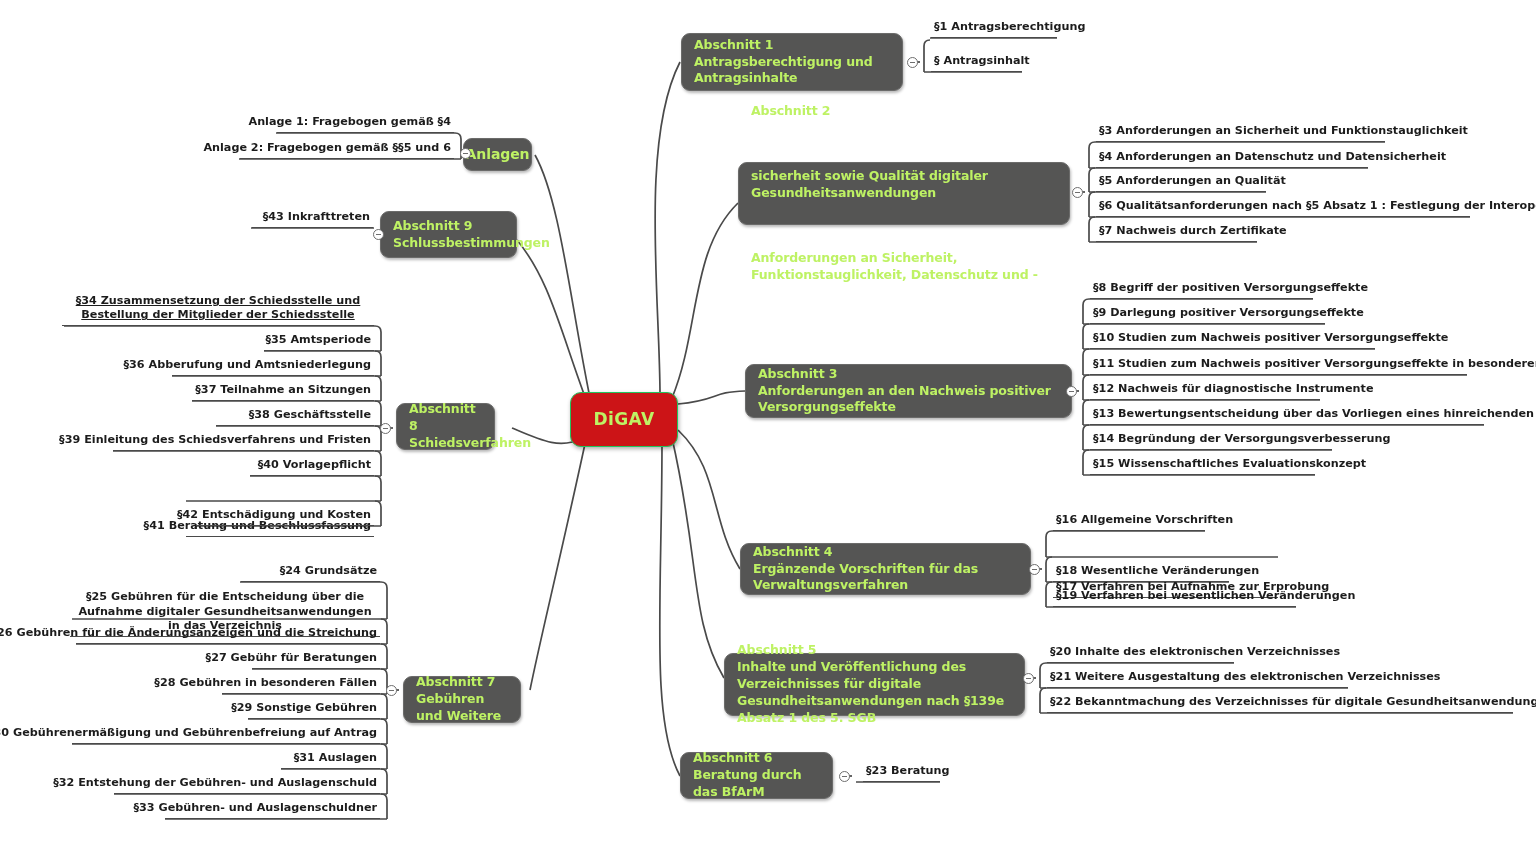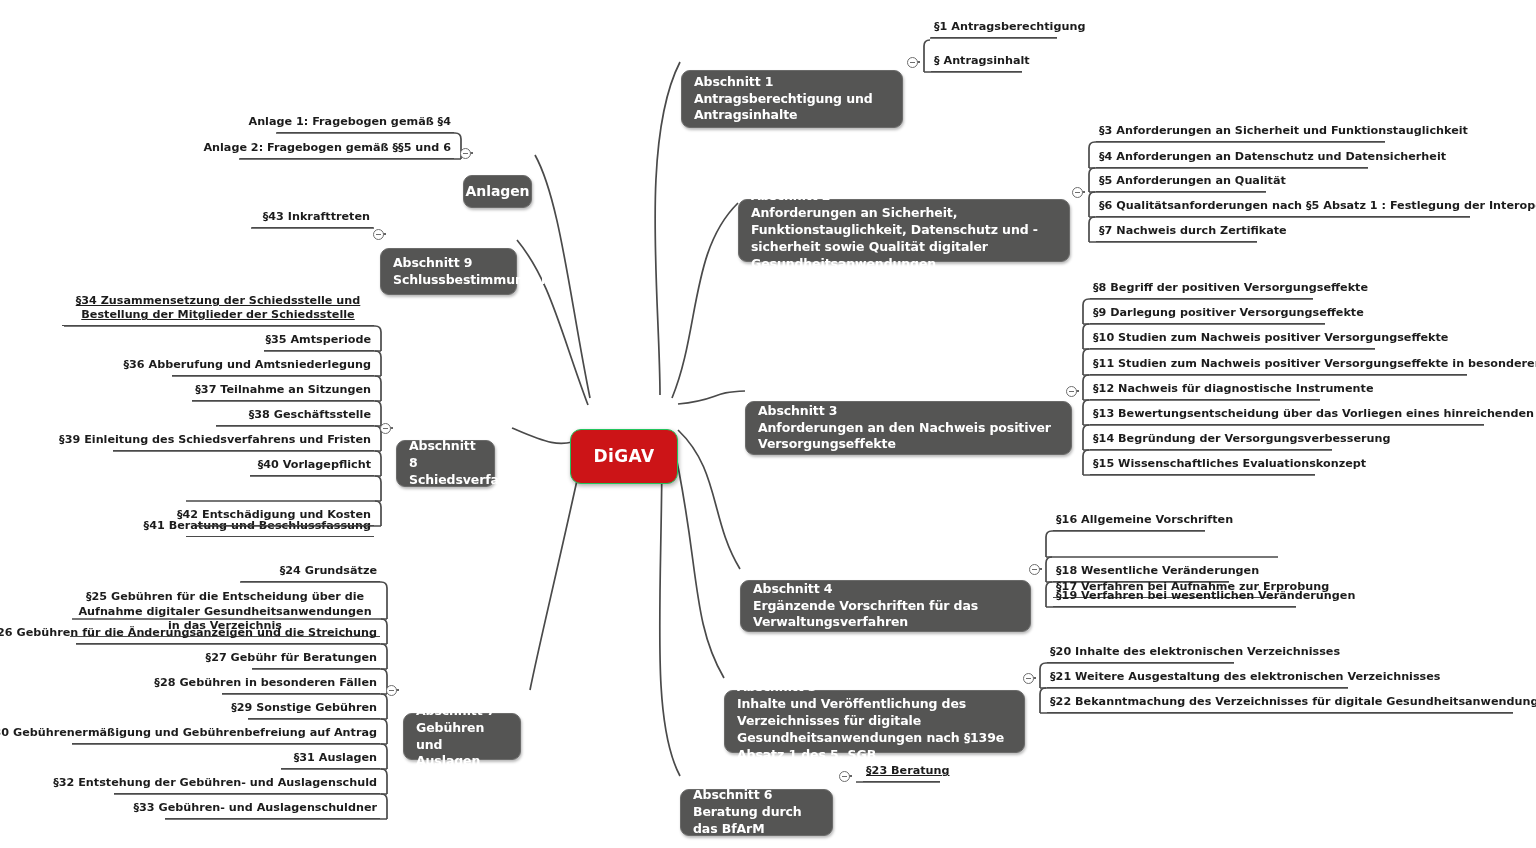--- a/index.html
+++ b/index.html
@@ -1,26 +1,26 @@
 <!DOCTYPE html>
 <html><head>
 <meta charset="utf-8">
 <style>
   html,body{margin:0;padding:0;background:#ffffff;}
   body{width:1536px;height:848px;position:relative;overflow:hidden;
        font-family:"DejaVu Sans","Liberation Sans",sans-serif;}
   #canvas{position:absolute;left:0;top:0;width:1536px;height:848px;}
   svg.links{position:absolute;left:0;top:0;width:1536px;height:848px;pointer-events:none;}
 
-  .node{position:absolute;box-sizing:border-box;background:#555554;color:#ffffff;
+  .node{position:absolute;box-sizing:border-box;background:#555554;color:#bef264;
         border-radius:9px;border:1px solid #6b6b6a;
         box-shadow:1px 2px 3px rgba(0,0,0,.28);
         display:flex;flex-direction:column;justify-content:center;
         padding:8px 12px;font-size:12.5px;line-height:1.35;font-weight:700;
-        letter-spacing:-0.1px;margin-top:37px;}
+        letter-spacing:-0.1px;}
   .node .l1{display:block;}
   .node.center{background:#cc1417;border:1px solid #22c55e;
         border-radius:11px;align-items:center;justify-content:center;
         font-size:17px;font-weight:700;letter-spacing:.4px;
         box-shadow:1px 2px 4px rgba(0,0,0,.32);}
   .node.plain{justify-content:center;align-items:flex-start;font-size:14px;}
 
   .leaf{position:absolute;box-sizing:border-box;color:#1c1c1c;
         font-size:11.2px;line-height:1.3;font-weight:700;
         border-bottom:1.6px solid #4a4a4a;padding:0 3px 2px 3px;
@@ -125,24 +125,24 @@
 </div>
 
 <div class="node" style="left:681px;top:33px;width:222px;height:58px;">
   <span class="l1">Abschnitt 1</span>
   <span class="l1">Antragsberechtigung und Antragsinhalte</span>
 </div>
 <div class="knob" style="left:907px;top:57px;"></div>
 <div class="leaf right" style="left:931px;top:24px;width:126px;height:14px;">§1 Antragsberechtigung</div>
 <div class="leaf right" style="left:931px;top:58px;width:91px;height:14px;">§ Antragsinhalt</div>
 
-<div class="node" style="left:738px;top:162px;width:332px;height:63px;">
+<div class="node" style="left:738px;top:162px;width:332px;height:63px;gap:48px;">
   <span class="l1">Abschnitt 2</span>
+  <span class="l1">sicherheit sowie Qualität digitaler Gesundheitsanwendungen</span>
   <span class="l1">Anforderungen an Sicherheit, Funktionstauglichkeit, Datenschutz und -</span>
-  <span class="l1">sicherheit sowie Qualität digitaler Gesundheitsanwendungen</span>
 </div>
 <div class="knob" style="left:1072px;top:187px;"></div>
 <div class="leaf right" style="left:1096px;top:128px;width:289px;height:14px;">§3 Anforderungen an Sicherheit und Funktionstauglichkeit</div>
 <div class="leaf right" style="left:1096px;top:154px;width:272px;height:14px;">§4 Anforderungen an Datenschutz und Datensicherheit</div>
 <div class="leaf right" style="left:1096px;top:178px;width:170px;height:14px;">§5 Anforderungen an Qualität</div>
 <div class="leaf right" style="left:1096px;top:203px;width:374px;height:14px;">§6 Qualitätsanforderungen nach §5 Absatz 1 : Festlegung der Interoperabilität</div>
 <div class="leaf right" style="left:1096px;top:228px;width:161px;height:14px;">§7 Nachweis durch Zertifikate</div>
 
 <div class="node" style="left:745px;top:364px;width:327px;height:54px;">
   <span class="l1">Abschnitt 3</span>
@@ -176,25 +176,25 @@
 <div class="knob" style="left:1023px;top:673px;"></div>
 <div class="leaf right" style="left:1047px;top:649px;width:187px;height:14px;">§20 Inhalte des elektronischen Verzeichnisses</div>
 <div class="leaf right" style="left:1047px;top:674px;width:301px;height:14px;">§21 Weitere Ausgestaltung des elektronischen Verzeichnisses</div>
 <div class="leaf right" style="left:1047px;top:699px;width:466px;height:14px;">§22 Bekanntmachung des Verzeichnisses für digitale Gesundheitsanwendungen im Bundesanzeiger</div>
 
 <div class="node" style="left:680px;top:752px;width:153px;height:47px;">
   <span class="l1">Abschnitt 6</span>
   <span class="l1">Beratung durch das BfArM</span>
 </div>
 <div class="knob" style="left:839px;top:771px;"></div>
-<div class="leaf right" style="left:863px;top:768px;width:77px;height:14px;text-decoration:underline;">§23 Beratung</div>
+<div class="leaf right" style="left:863px;top:768px;width:77px;height:14px;">§23 Beratung</div>
 
 <div class="node" style="left:403px;top:676px;width:118px;height:47px;">
   <span class="l1">Abschnitt 7</span>
-  <span class="l1">Gebühren und Auslagen</span>
+  <span class="l1">Gebühren und Weitere</span>
 </div>
 <div class="knob" style="left:386px;top:685px;"></div>
 <div class="leaf left" style="left:241px;top:568px;width:139px;height:14px;">§24 Grundsätze</div>
 <div class="leaf left wrap" style="left:70px;top:608px;width:310px;height:29px;text-align:center;justify-content:flex-start;">§25 Gebühren für die Entscheidung über die Aufnahme digitaler Gesundheitsanwendungen in das Verzeichnis</div>
 <div class="leaf left" style="left:76px;top:630px;width:304px;height:14px;">§26 Gebühren für die Änderungsanzeigen und die Streichung</div>
 <div class="leaf left" style="left:252px;top:655px;width:128px;height:14px;">§27 Gebühr für Beratungen</div>
 <div class="leaf left" style="left:222px;top:680px;width:158px;height:14px;">§28 Gebühren in besonderen Fällen</div>
 <div class="leaf left" style="left:248px;top:705px;width:132px;height:14px;">§29 Sonstige Gebühren</div>
 <div class="leaf left" style="left:72px;top:730px;width:308px;height:14px;">§30 Gebührenermäßigung und Gebührenbefreiung auf Antrag</div>
 <div class="leaf left" style="left:281px;top:755px;width:99px;height:14px;">§31 Auslagen</div>

